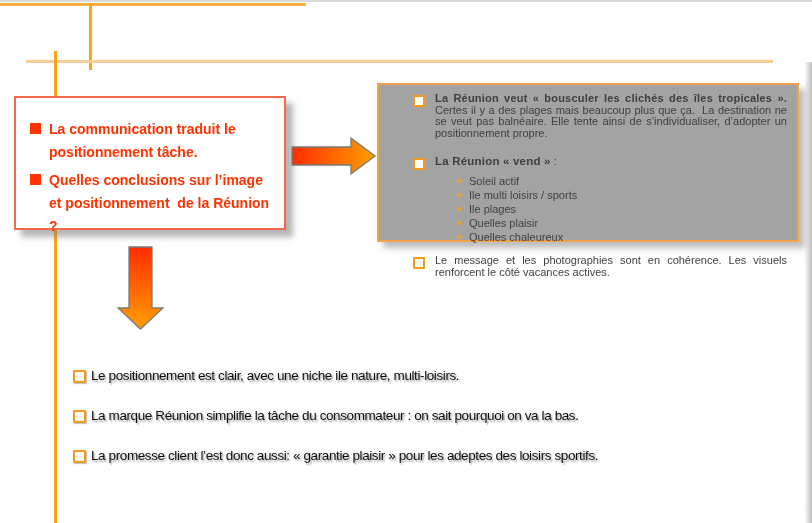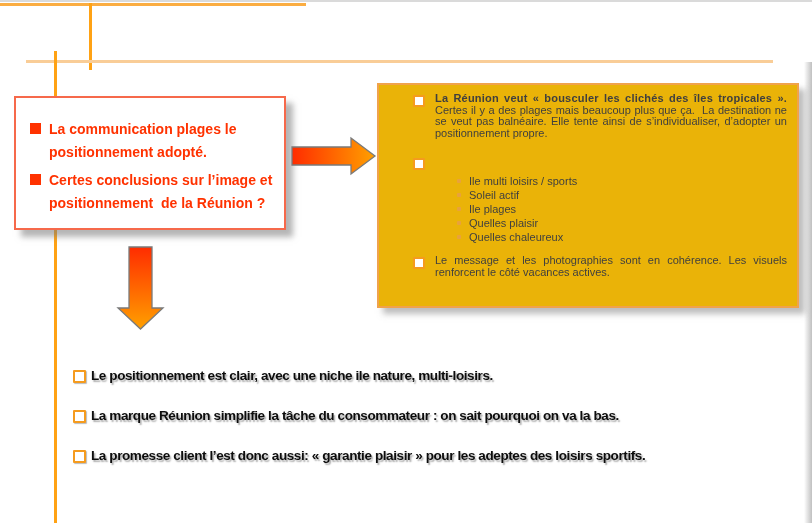--- a/index.html
+++ b/index.html
@@ -30,64 +30,64 @@
   .q-bullet{flex:0 0 auto;width:11px;height:11px;background:#FF3200;margin-top:5px;}
   .q-text{color:#FF3200;font-weight:bold;font-size:14px;line-height:23px;}
 
   
   .arrow{position:absolute;}
   .arrow-right{left:291px;top:136px;}
   .arrow-down{left:116px;top:246px;}
 
   
   .analysis-box{
-    position:absolute;left:377px;top:83px;width:422px;height:225px;box-sizing:border-box;
-    background:#eab308;border:2px solid #F0A24C;
+    position:absolute;left:377px;top:83px;width:422px;height:159px;box-sizing:border-box;
+    background:#a3a3a3;border:2px solid #F0A24C;
     box-shadow:6px 6px 6px rgba(125,125,125,0.5);
     padding:8px 10px 0 34px;color:#3F3F3F;font-size:11px;
   }
   .a-item{display:flex;gap:10px;}
   .a-bullet{flex:0 0 auto;width:8px;height:8px;border:2px solid #F59B1E;border-radius:1px;margin-top:2px;background:#fff;}
   .a-text{margin:0;line-height:11.6px;text-align:justify;}
   .a-text b{letter-spacing:0.2px;}
   .vend{margin-top:17px;}
   .vend .a-text{font-size:11.5px;}
   .sub-list{list-style:none;margin:4px 0 0 44px;padding:0;}
   .sub-list li{display:flex;gap:8px;line-height:14px;align-items:baseline;}
   .dot{flex:0 0 auto;width:4px;height:4px;background:#E8A23C;border-radius:1px;position:relative;top:-2px;}
   .msg{margin-top:11px;justify-content:flex-end;}
 
   
   .conclusions{position:absolute;left:73px;top:367px;width:722px;}
   .c-item{display:flex;gap:5px;margin-bottom:22px;}
   .c-bullet{flex:0 0 auto;width:9px;height:9px;border:2.2px solid #F59B1E;border-radius:1px;margin-top:3px;background:#fff;
     box-shadow:1px 1px 1px rgba(160,160,160,0.7);}
-  .c-text{color:#0D0D0D;font-weight:bold;font-size:13.5px;line-height:18px;letter-spacing:-0.4px;
+  .c-text{color:#0D0D0D;font-weight:normal;font-size:13.5px;line-height:18px;letter-spacing:-0.4px;
     text-shadow:1.5px 1.5px 1.5px #ABABAB;}
 </style>
 </head>
 <body>
 
 <div>
 
   <div class="top-strip"></div>
   <div class="line hA"></div>
   <div class="line vA"></div>
   <div class="line hB"></div>
   <div class="line vB"></div>
   <div class="right-shadow"></div>
 
   <div class="question-box">
     <div class="q-item">
       <span class="q-bullet"></span>
-      <span class="q-text pre">La communication plages le positionnement adopté.</span>
+      <span class="q-text pre">La communication traduit le positionnement tâche.</span>
     </div>
     <div class="q-item">
       <span class="q-bullet"></span>
-      <span class="q-text pre">Certes conclusions sur l’image et positionnement  de la Réunion ?</span>
+      <span class="q-text pre">Quelles conclusions sur l’image et positionnement  de la Réunion ?</span>
     </div>
   </div>
 
   <svg class="arrow arrow-right" width="86" height="41" viewBox="0 0 86 41">
     <defs>
       <linearGradient id="gradR" x1="0" y1="0" x2="1" y2="0">
         <stop offset="0" stop-color="#FF2C00"></stop>
         <stop offset="1" stop-color="#FFA000"></stop>
       </linearGradient>
     </defs>
@@ -105,30 +105,31 @@
   </svg>
 
   <div class="analysis-box">
     <div class="a-item">
       <span class="a-bullet"></span>
       <p class="a-text pre"><b>La Réunion veut « bousculer les clichés des îles tropicales ».</b><span> Certes il y a des plages mais beaucoup plus que ça.  La destination ne se veut pas balnéaire. Elle tente ainsi de s’individualiser, d’adopter un positionnement propre.</span></p>
     </div>
 
     <div class="a-item vend">
       <span class="a-bullet"></span>
+      <p class="a-text pre"><b>La Réunion « vend »</b><span> :</span></p>
     </div>
 
     <ul class="sub-list">
       <li>
           <span class="dot"></span>
-          <span>Ile multi loisirs / sports</span>
+          <span>Soleil actif</span>
         </li>
       <li>
           <span class="dot"></span>
-          <span>Soleil actif</span>
+          <span>Ile multi loisirs / sports</span>
         </li>
       <li>
           <span class="dot"></span>
           <span>Ile plages</span>
         </li>
       <li>
           <span class="dot"></span>
           <span>Quelles plaisir</span>
         </li>
       <li>

